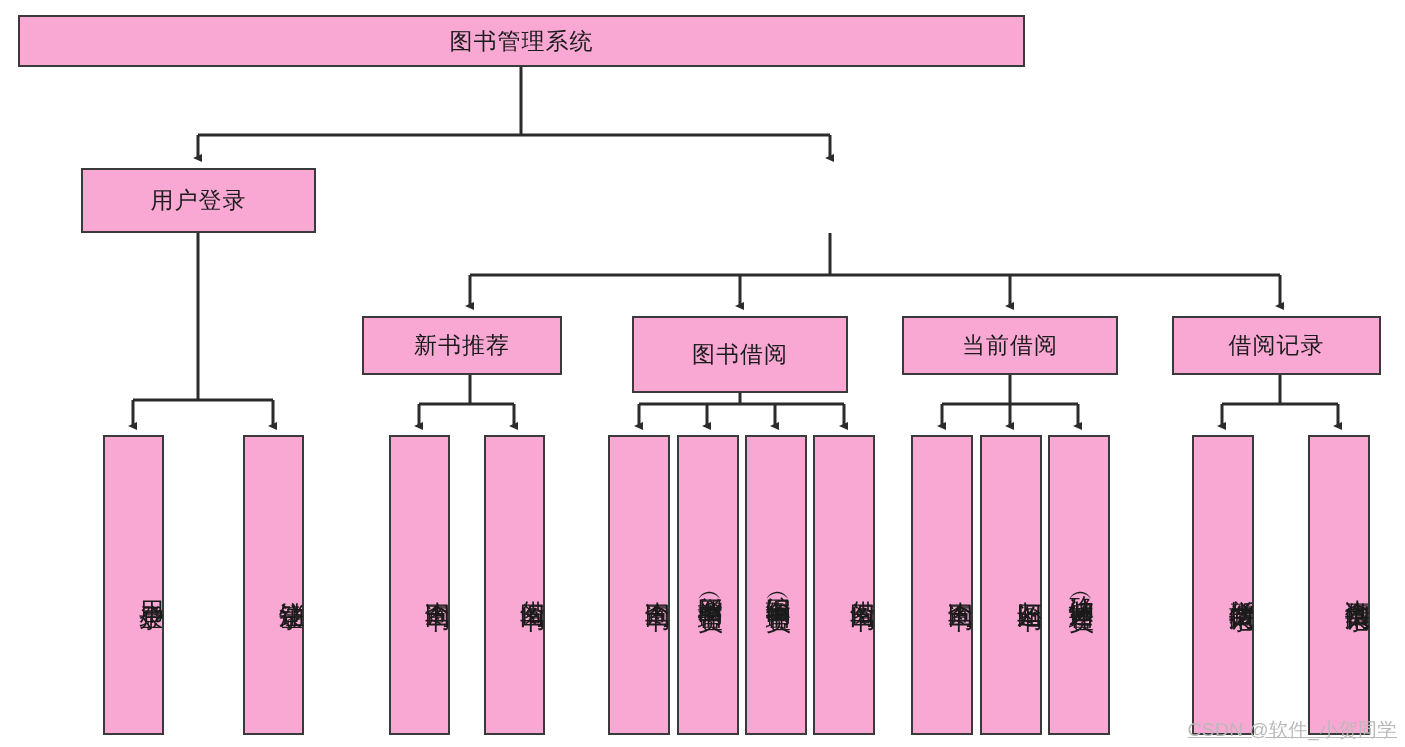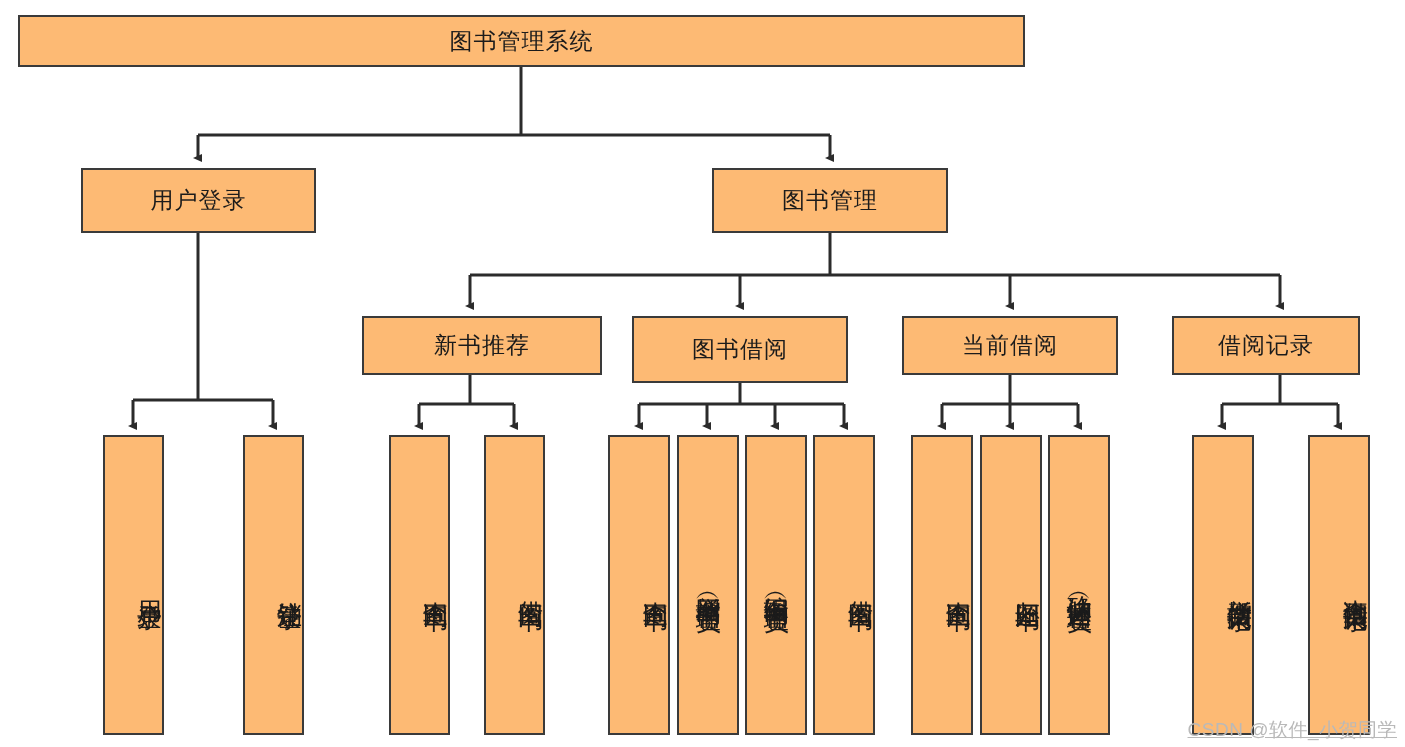--- a/index.html
+++ b/index.html
@@ -20,26 +20,27 @@
   #edges {
     position: absolute;
     left: 0;
     top: 0;
     width: 1405px;
     height: 747px;
   }
   .node {
     position: absolute;
     box-sizing: border-box;
-    background: #fdba74;
+    background: #f9a8d4;
     border: 2px solid #3a3a3a;
     display: flex;
     align-items: center;
     justify-content: center;
     color: #1b1b1b;
+    font-family: Liberation Mono, monospace;
   }
   .node.horiz {
     font-size: 23px;
     letter-spacing: 1px;
   }
   .node.vert {
     writing-mode: vertical-rl;
     text-orientation: upright;
     font-size: 25px;
     letter-spacing: 2px;
@@ -123,34 +124,31 @@
     </g>
   </svg>
 
   <div class="node horiz" style="left:18px; top:15px; width:1007px; height:52px;">
     <span class="nlabel">图书管理系统</span>
   </div>
 
   <div class="node horiz" style="left:81px; top:168px; width:235px; height:65px;">
     <span class="nlabel">用户登录</span>
   </div>
-  <div class="node horiz" style="left:712px; top:168px; width:236px; height:65px;">
-    <span class="nlabel">图书管理</span>
-  </div>
 
-  <div class="node horiz" style="left:362px; top:316px; width:240px; height:59px;">
+  <div class="node horiz" style="left:362px; top:316px; width:200px; height:59px;">
     <span class="nlabel">新书推荐</span>
   </div>
-  <div class="node horiz" style="left:632px; top:316px; width:216px; height:67px;">
+  <div class="node horiz" style="left:632px; top:316px; width:216px; height:77px;">
     <span class="nlabel">图书借阅</span>
   </div>
   <div class="node horiz" style="left:902px; top:316px; width:216px; height:59px;text-align:right;">
     <span class="nlabel">当前借阅</span>
   </div>
-  <div class="node horiz" style="left:1172px; top:316px; width:188px; height:59px;">
+  <div class="node horiz" style="left:1172px; top:316px; width:209px; height:59px;">
     <span class="nlabel">借阅记录</span>
   </div>
 
   <div class="node vert" style="left:103px; top:435px; width:61px; height:300px;">
     <span class="nlabel">用户登录</span>
   </div>
   <div class="node vert" style="left:243px; top:435px; width:61px; height:300px;">
     <span class="nlabel">注销登录</span>
   </div>
 

